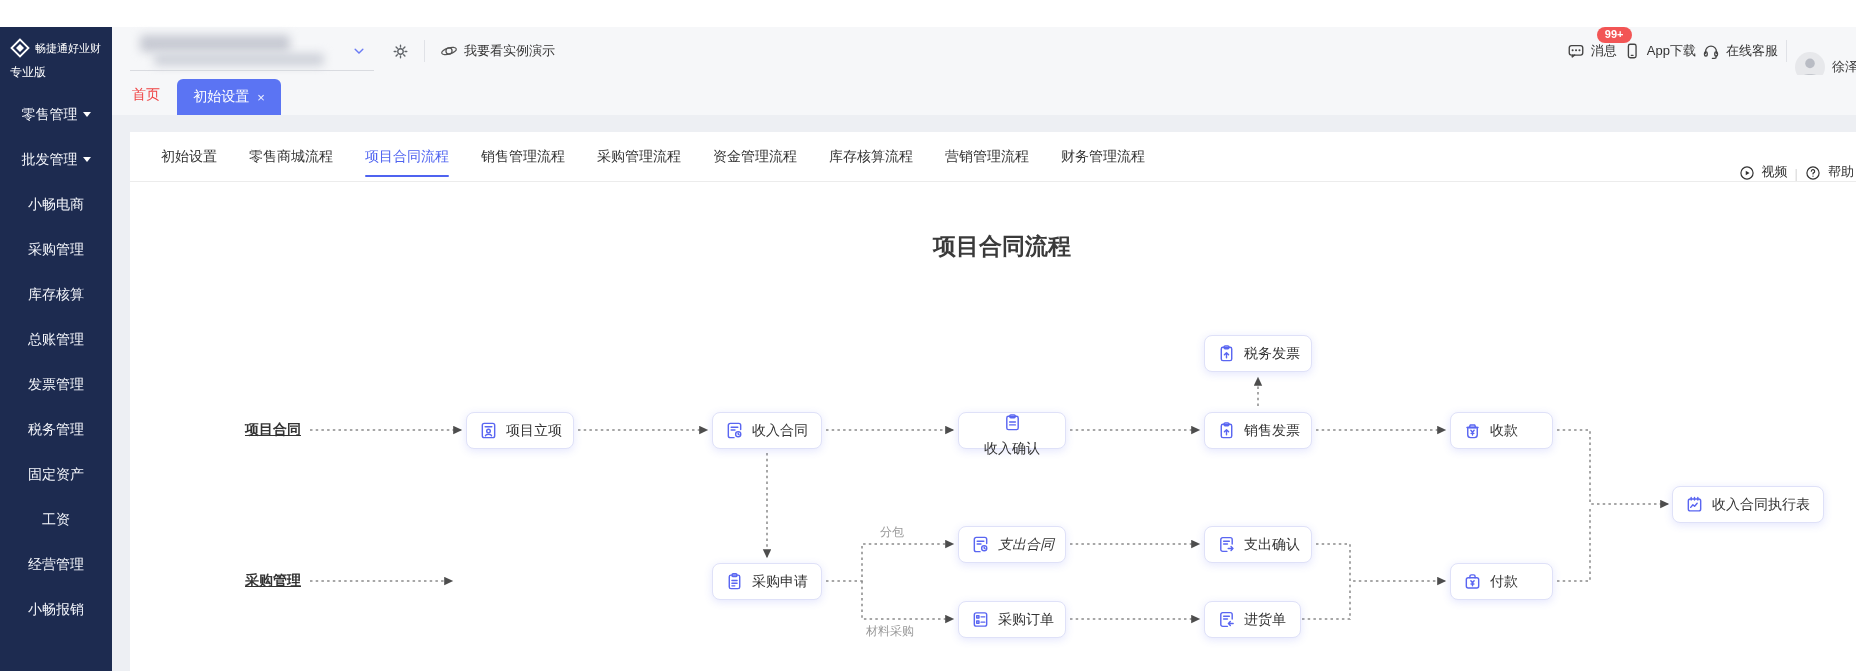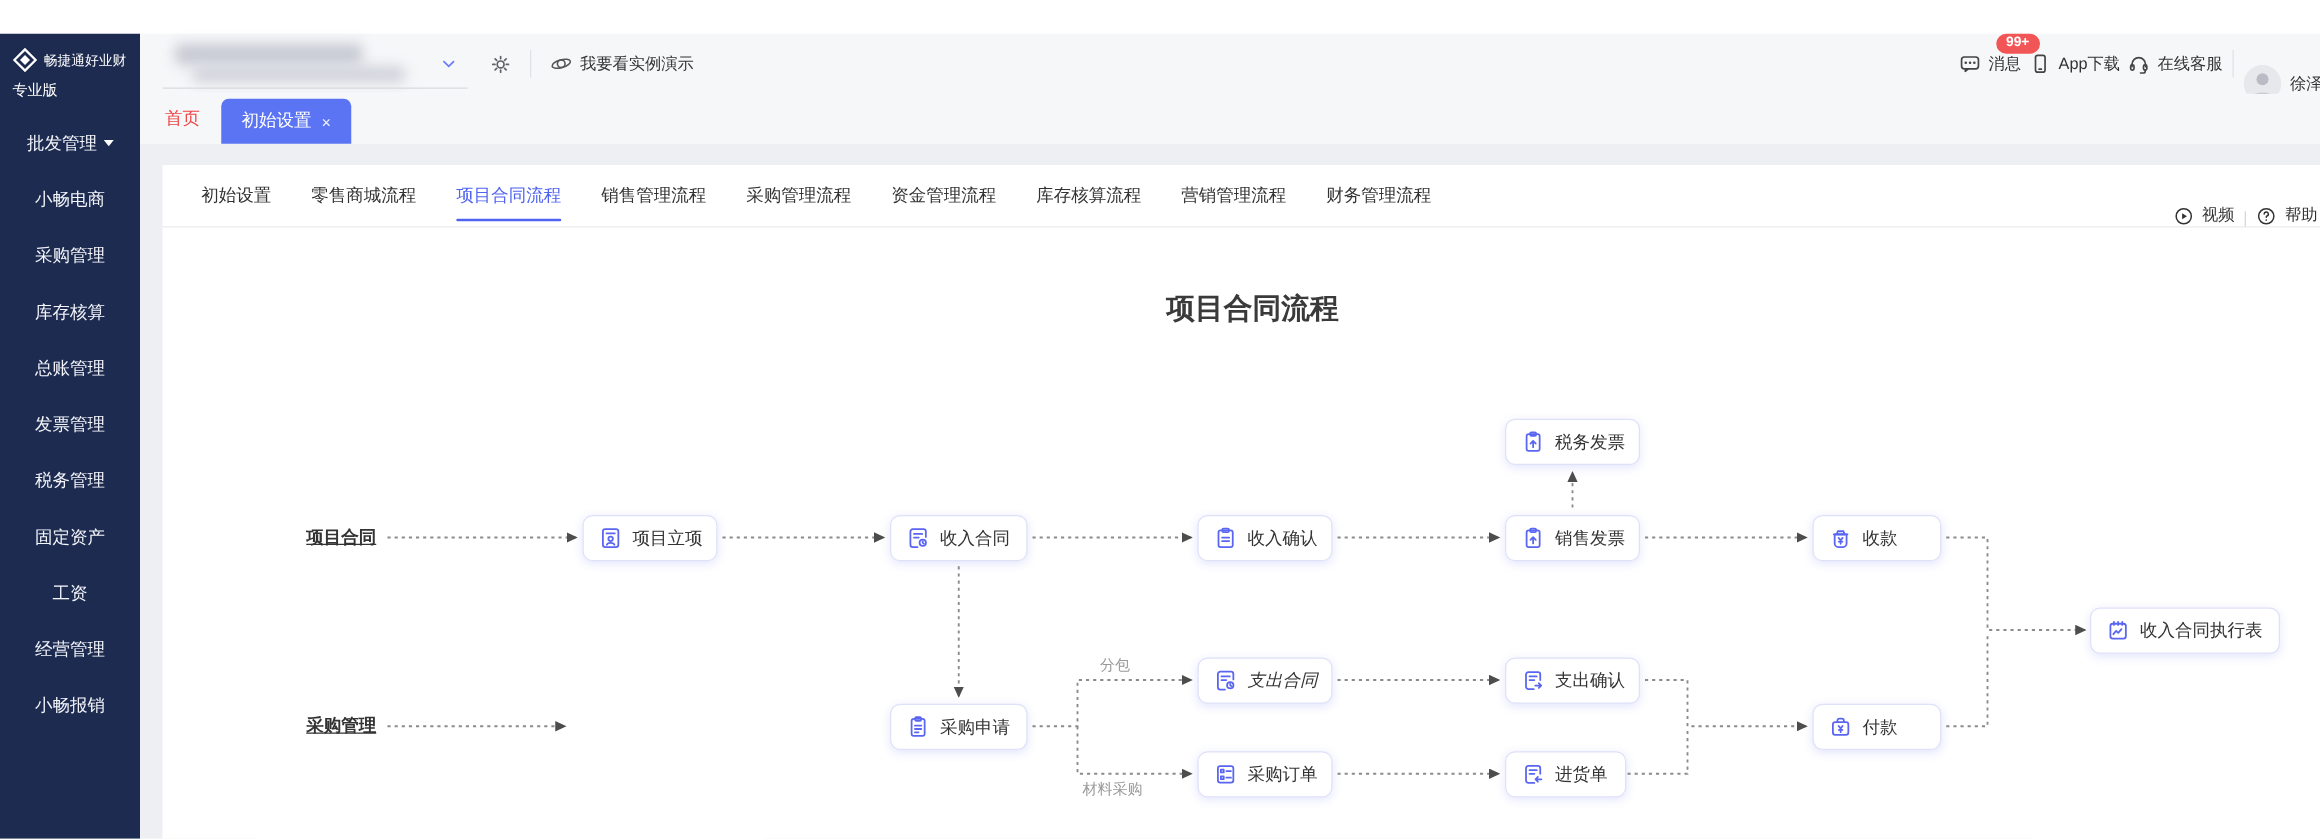--- a/index.html
+++ b/index.html
@@ -83,20 +83,24 @@
           <path d="M11 2.5L2.5 11L11 19.5L19.5 11Z"></path>
           <path d="M11 7L7 11l4 4 4-4z" fill="#fff" stroke="none"></path>
         </svg>
       </span>
       <span class="logo-title">畅捷通好业财</span>
     </div>
     <div class="edition">专业版</div>
   </div>
   <div class="side-menu" id="side-menu">
       <div class="side-item">
+        <span>零售管理</span>
+        <span class="side-caret"></span>
+      </div>
+      <div class="side-item">
         <span>批发管理</span>
         <span class="side-caret"></span>
       </div>
       <div class="side-item">
         <span>小畅电商</span>
       </div>
       <div class="side-item">
         <span>采购管理</span>
       </div>
       <div class="side-item">
@@ -284,21 +288,21 @@
       <span class="nicon">
         <svg width="19" height="19" viewBox="0 0 20 20" fill="none" stroke="currentColor" stroke-width="1.5" stroke-linecap="round" stroke-linejoin="round">
           <path d="M16.5 9V4.5a2 2 0 0 0-2-2h-9a2 2 0 0 0-2 2v11a2 2 0 0 0 2 2H9.5"></path>
           <path d="M6.5 6.5h7M6.5 9.5h4"></path>
           <circle cx="13.9" cy="13.9" r="2.7"></circle>
           <path d="M13.9 12.7v1.2l.9.6"></path>
         </svg>
       </span>
       <span>收入合同</span>
     </div>
-    <div class="flow-node" style="left: 958px; top: 412px; width: 108px;">
+    <div class="flow-node" style="left: 958px; top: 412px; width: 108px; flex-direction: column;">
       <span class="nicon">
         <svg width="19" height="19" viewBox="0 0 20 20" fill="none" stroke="currentColor" stroke-width="1.5" stroke-linecap="round" stroke-linejoin="round">
           <rect x="4" y="3.5" width="12" height="14" rx="1.8"></rect>
           <rect x="7.2" y="2" width="5.6" height="3" rx="1"></rect>
           <path d="M7 9.5h6M7 12.5h6"></path>
         </svg>
       </span>
       <span>收入确认</span>
     </div>
     <div class="flow-node" style="left: 1204px; top: 412px; width: 108px;">

